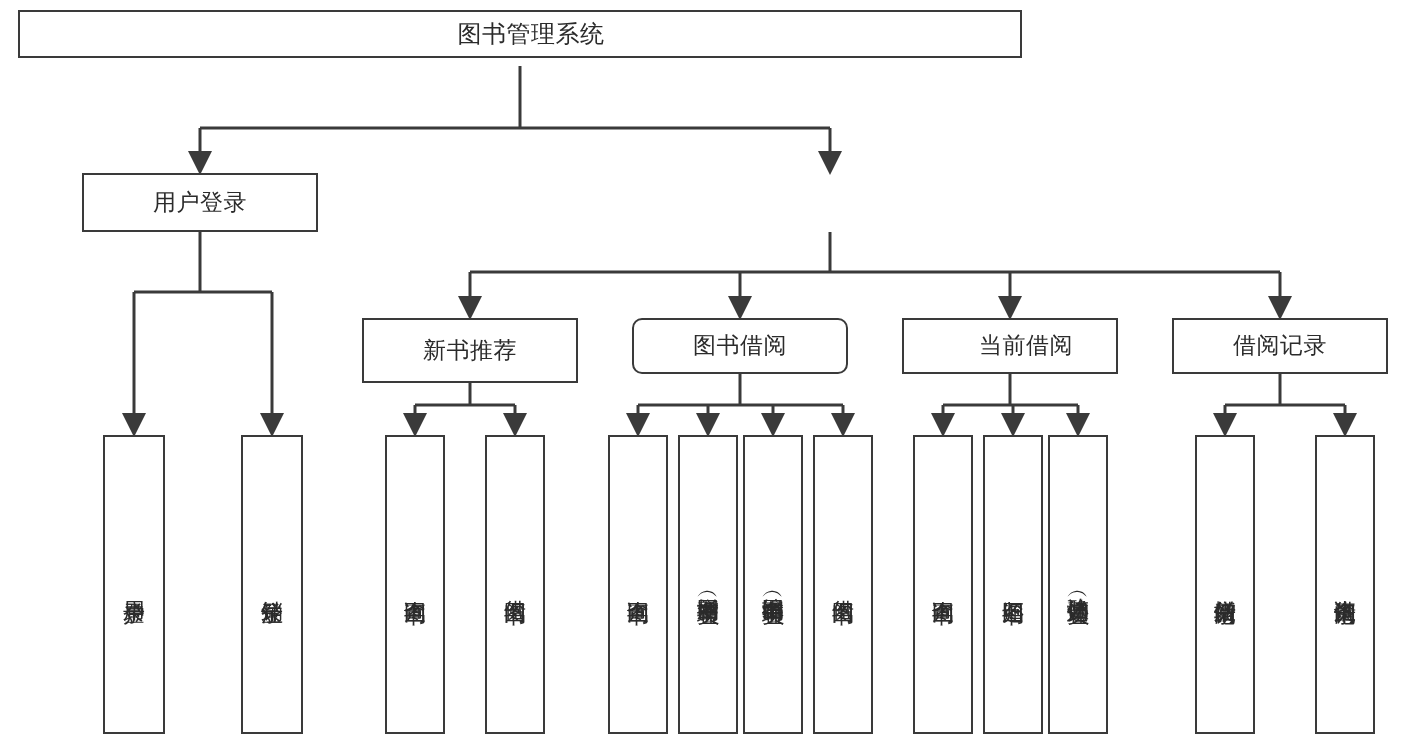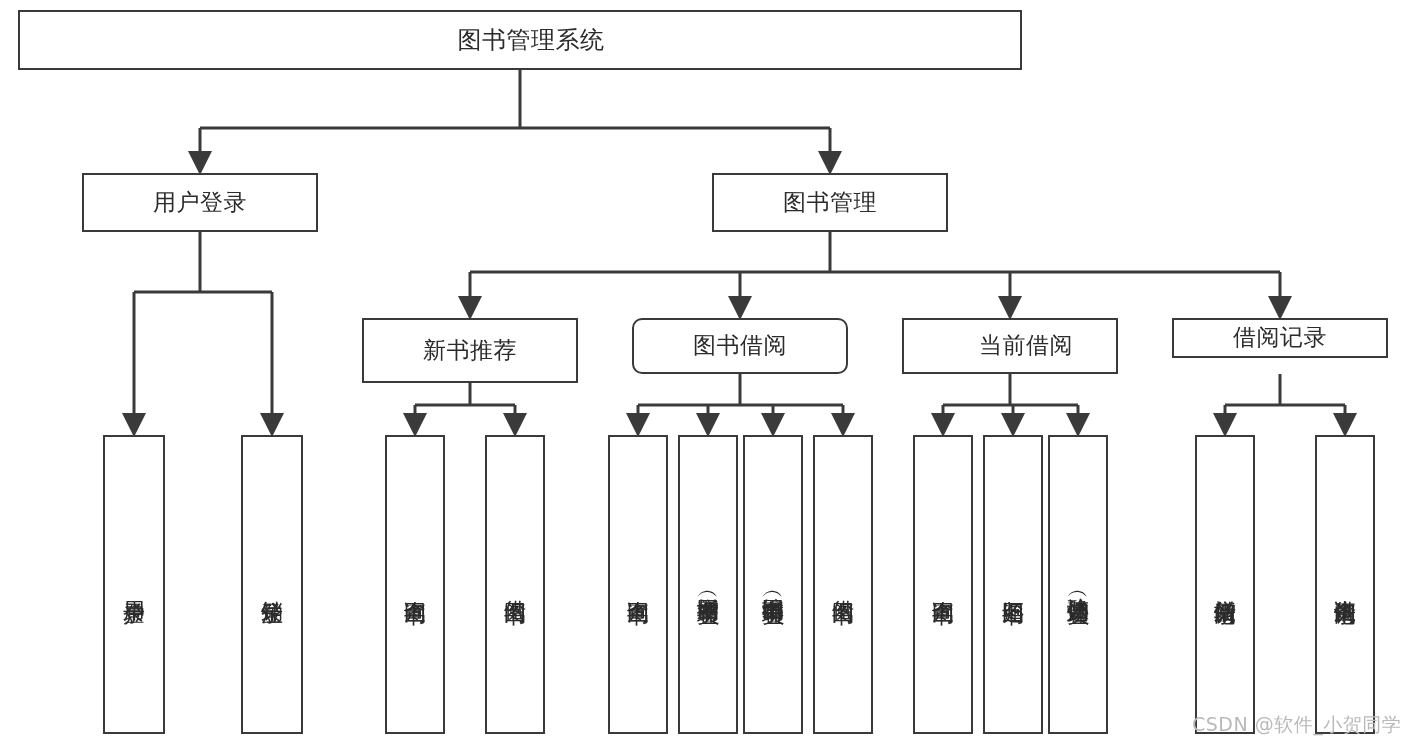--- a/index.html
+++ b/index.html
@@ -112,39 +112,37 @@
       <path d="M 1013 405 L 1013 425" marker-end="url(#arrow)"></path>
       <path d="M 1078 405 L 1078 425" marker-end="url(#arrow)"></path>
 
       <path d="M 1280 374 L 1280 405"></path>
       <path d="M 1225 405 L 1345 405"></path>
       <path d="M 1225 405 L 1225 425" marker-end="url(#arrow)"></path>
       <path d="M 1345 405 L 1345 425" marker-end="url(#arrow)"></path>
     </g>
   </svg>
 
-  <div class="node horizontal root" style="left: 18px; top: 10px; width: 1004px; height: 60px; border-color: rgb(58, 58, 58); color: rgb(43, 43, 43); background: rgb(255, 255, 255); padding-left: 22px;">图书管理系统</div>
+  <div class="node horizontal root" style="left: 18px; top: 10px; width: 1004px; height: 48px; border-color: rgb(58, 58, 58); color: rgb(43, 43, 43); background: rgb(255, 255, 255); padding-left: 22px;">图书管理系统</div>
 
   <div class="node horizontal" style="left: 82px; top: 173px; width: 236px; height: 59px; border-color: rgb(58, 58, 58); color: rgb(43, 43, 43); background: rgb(255, 255, 255);">用户登录</div>
-  <div class="node horizontal" style="left: 712px; top: 173px; width: 236px; height: 59px; border-color: rgb(58, 58, 58); color: rgb(43, 43, 43); background: rgb(255, 255, 255);">图书管理</div>
 
   <div class="node horizontal" style="left: 362px; top: 318px; width: 216px; height: 65px; border-color: rgb(58, 58, 58); color: rgb(43, 43, 43); background: rgb(255, 255, 255);">新书推荐</div>
   <div class="node horizontal" style="left: 632px; top: 318px; width: 216px; height: 56px; border-color: rgb(58, 58, 58); color: rgb(43, 43, 43); background: rgb(255, 255, 255); border-radius: 10px;">图书借阅</div>
   <div class="node horizontal" style="left: 902px; top: 318px; width: 216px; height: 56px; border-color: rgb(58, 58, 58); color: rgb(43, 43, 43); background: rgb(255, 255, 255); padding-left: 32px;">当前借阅</div>
-  <div class="node horizontal" style="left: 1172px; top: 318px; width: 216px; height: 40px; border-color: rgb(58, 58, 58); color: rgb(43, 43, 43); background: rgb(255, 255, 255);">借阅记录</div>
+  <div class="node horizontal" style="left: 1172px; top: 318px; width: 216px; height: 56px; border-color: rgb(58, 58, 58); color: rgb(43, 43, 43); background: rgb(255, 255, 255);">借阅记录</div>
 
   <div class="node vertical" style="left: 103px; top: 435px; width: 62px; height: 299px; border-color: rgb(58, 58, 58); color: rgb(43, 43, 43); background: rgb(255, 255, 255);">用户登录</div>
   <div class="node vertical" style="left: 241px; top: 435px; width: 62px; height: 299px; border-color: rgb(58, 58, 58); color: rgb(43, 43, 43); background: rgb(255, 255, 255);">注销登录</div>
   <div class="node vertical" style="left: 385px; top: 435px; width: 60px; height: 299px; border-color: rgb(58, 58, 58); color: rgb(43, 43, 43); background: rgb(255, 255, 255);">查询图书</div>
   <div class="node vertical" style="left: 485px; top: 435px; width: 60px; height: 299px; border-color: rgb(58, 58, 58); color: rgb(43, 43, 43); background: rgb(255, 255, 255);">借阅图书</div>
   <div class="node vertical" style="left: 608px; top: 435px; width: 60px; height: 299px; border-color: rgb(58, 58, 58); color: rgb(43, 43, 43); background: rgb(255, 255, 255);">查询图书</div>
   <div class="node vertical" style="left: 678px; top: 435px; width: 60px; height: 299px; border-color: rgb(58, 58, 58); color: rgb(43, 43, 43); background: rgb(255, 255, 255);">新增图书（管理员）</div>
   <div class="node vertical" style="left: 743px; top: 435px; width: 60px; height: 299px; border-color: rgb(58, 58, 58); color: rgb(43, 43, 43); background: rgb(255, 255, 255);">编辑图书（管理员）</div>
   <div class="node vertical" style="left: 813px; top: 435px; width: 60px; height: 299px; border-color: rgb(58, 58, 58); color: rgb(43, 43, 43); background: rgb(255, 255, 255);">借阅图书</div>
   <div class="node vertical" style="left: 913px; top: 435px; width: 60px; height: 299px; border-color: rgb(58, 58, 58); color: rgb(43, 43, 43); background: rgb(255, 255, 255);">查询图书</div>
   <div class="node vertical" style="left: 983px; top: 435px; width: 60px; height: 299px; border-color: rgb(58, 58, 58); color: rgb(43, 43, 43); background: rgb(255, 255, 255);">归还图书</div>
   <div class="node vertical" style="left: 1048px; top: 435px; width: 60px; height: 299px; border-color: rgb(58, 58, 58); color: rgb(43, 43, 43); background: rgb(255, 255, 255);">确认归还（管理员）</div>
   <div class="node vertical" style="left: 1195px; top: 435px; width: 60px; height: 299px; border-color: rgb(58, 58, 58); color: rgb(43, 43, 43); background: rgb(255, 255, 255);">新增借阅记录</div>
   <div class="node vertical" style="left: 1315px; top: 435px; width: 60px; height: 299px; border-color: rgb(58, 58, 58); color: rgb(43, 43, 43); background: rgb(255, 255, 255);">查询借阅记录</div>
 
-  <div class="watermark" style="left: 1192px; top: 712px; color: rgb(185, 185, 185);">CSDN @软件_小贺同学</div>
 
 </div>
 
 </body></html>

